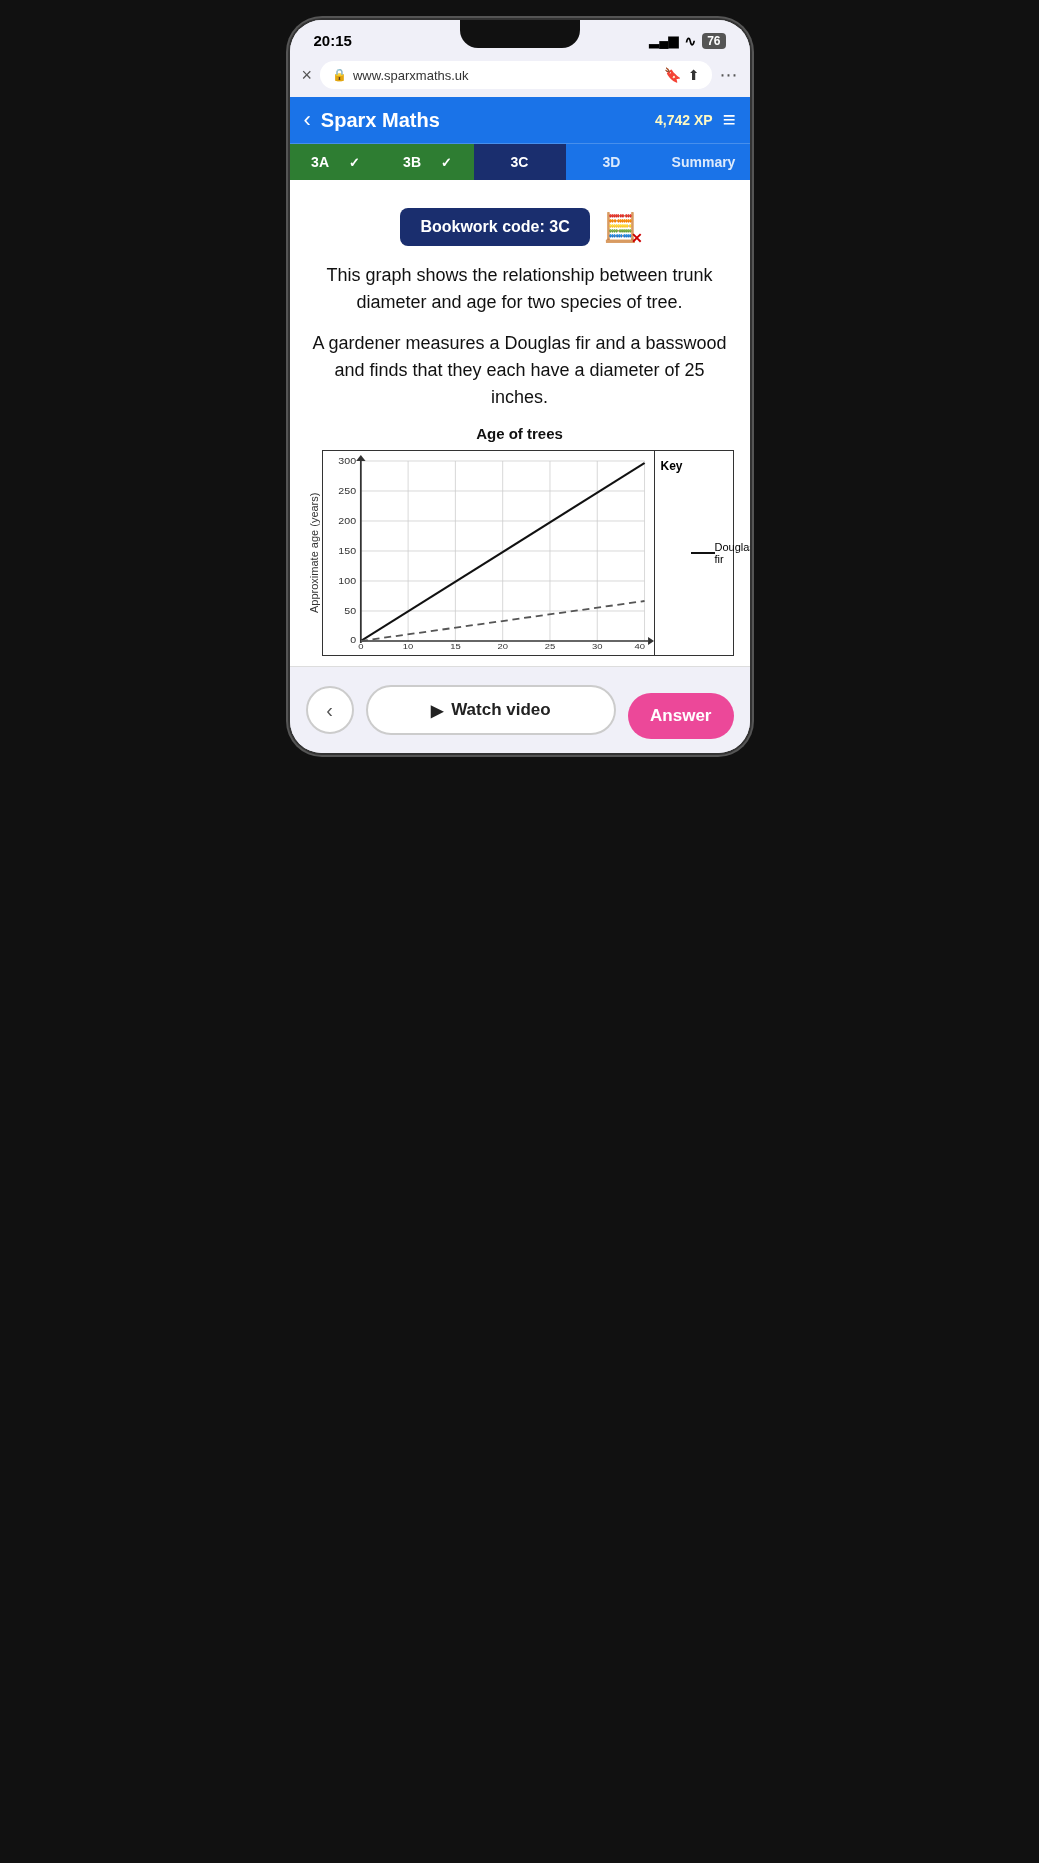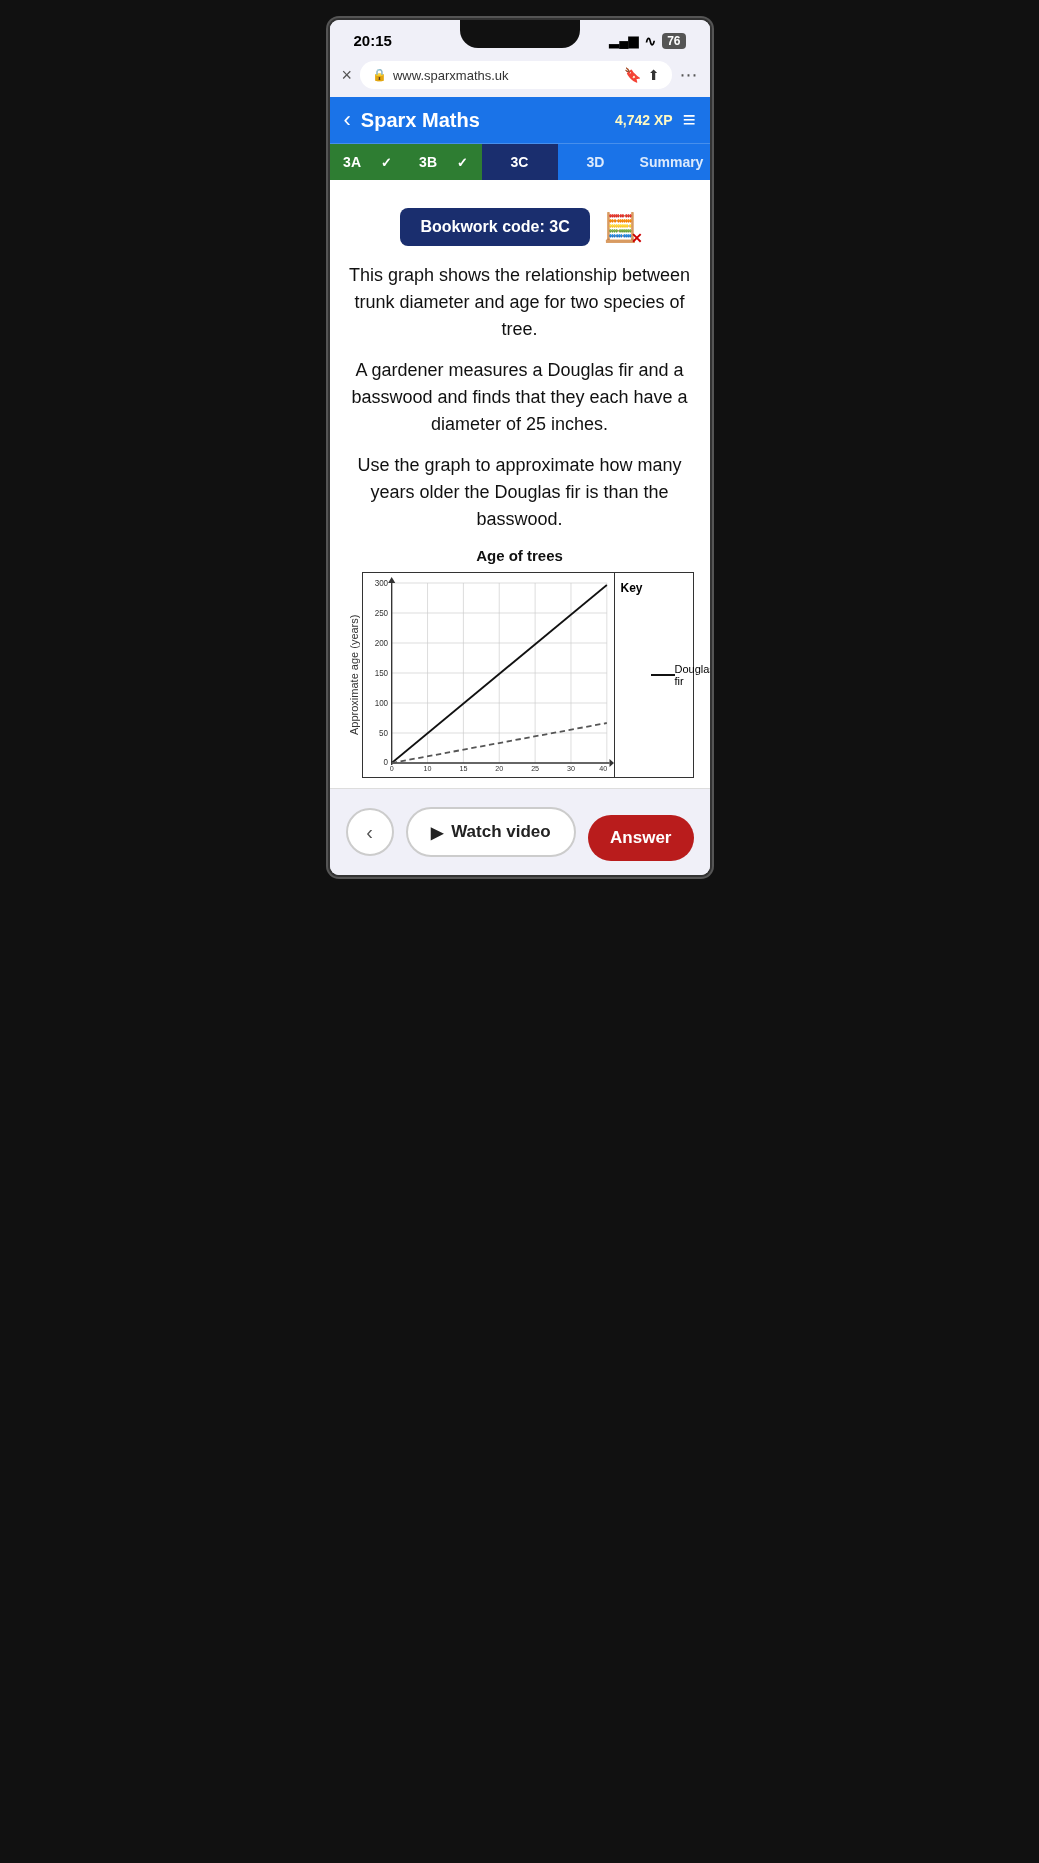--- a/index.html
+++ b/index.html
@@ -8,24 +8,24 @@
     body {
       background: #111;
       display: flex;
       justify-content: center;
       align-items: flex-start;
       min-height: 100vh;
       font-family: -apple-system, BlinkMacSystemFont, 'Segoe UI', Arial, sans-serif;
     }
 
     .phone-frame {
-      width: 380px;
+      width: 460px;
       min-height: 700px;
       background: #f0f0f8;
-      border-radius: 9px;
+      border-radius: 32px;
       overflow: hidden;
       position: relative;
       box-shadow: 0 0 0 2px #333, 0 0 0 4px #555;
       margin: 20px auto;
     }
 
     
     .status-bar {
       background: #f0f0f8;
       display: flex;
@@ -299,21 +299,21 @@
       cursor: pointer;
       display: flex;
       align-items: center;
       justify-content: center;
       gap: 8px;
     }
     .video-icon {
       font-size: 16px;
     }
     .btn-answer {
-      background: #b91c1c;
+      background: #ec4899;
       border: none;
       border-radius: 28px;
       padding: 13px 22px;
       font-size: 17px;
       font-weight: 700;
       color: white;
       cursor: pointer;
       flex-shrink: 0;
       margin-top: 12px;
     }
@@ -390,21 +390,20 @@
     <div class="bookwork-row">
       <div class="bookwork-badge">Bookwork code: 3C</div>
       <div style="position:relative; display:inline-block;">
         <span class="calc-icon">🧮</span>
         <span class="calc-x" style="position:absolute; bottom:-2px; right:-4px; color:#cc0000; font-size:14px; font-weight:900;">✕</span>
       </div>
     </div>
 
     <p class="question-text">This graph shows the relationship between trunk diameter and age for two species of tree.</p>
     <p class="question-text">A gardener measures a Douglas fir and a basswood and finds that they each have a diameter of 25 inches.</p>
-    <p class="question-text">Use the graph to approximate how many years older the Douglas fir is than the basswood.</p>
 
     <div class="graph-section">
       <div class="graph-title">Age of trees</div>
       <div class="graph-container">
         <span class="y-axis-label">Approximate age (years)</span>
         <div class="graph-inner">
           <svg class="graph-canvas" viewBox="0 0 280 200" preserveAspectRatio="none">
 
             <line x1="32" y1="10" x2="272" y2="10" stroke="#ccc" stroke-width="0.7"></line>
             <line x1="32" y1="40" x2="272" y2="40" stroke="#ccc" stroke-width="0.7"></line>

